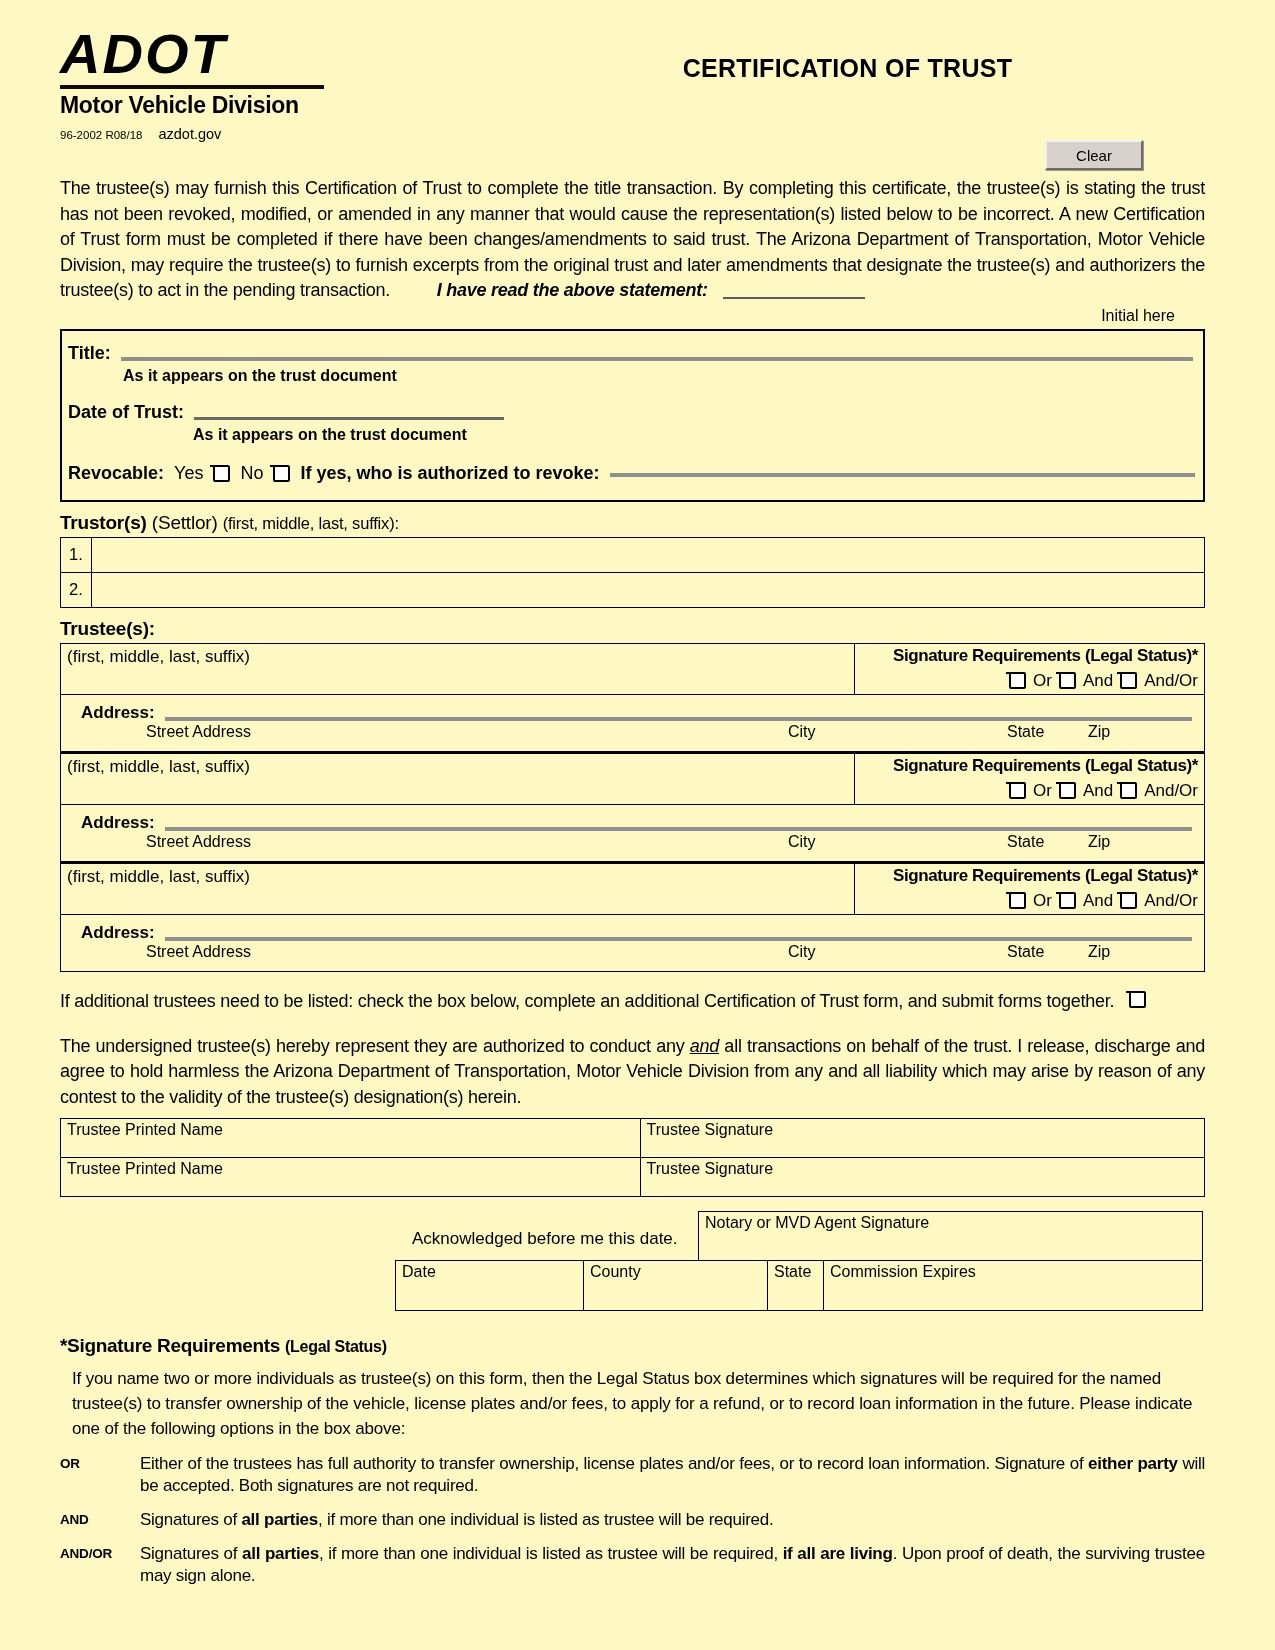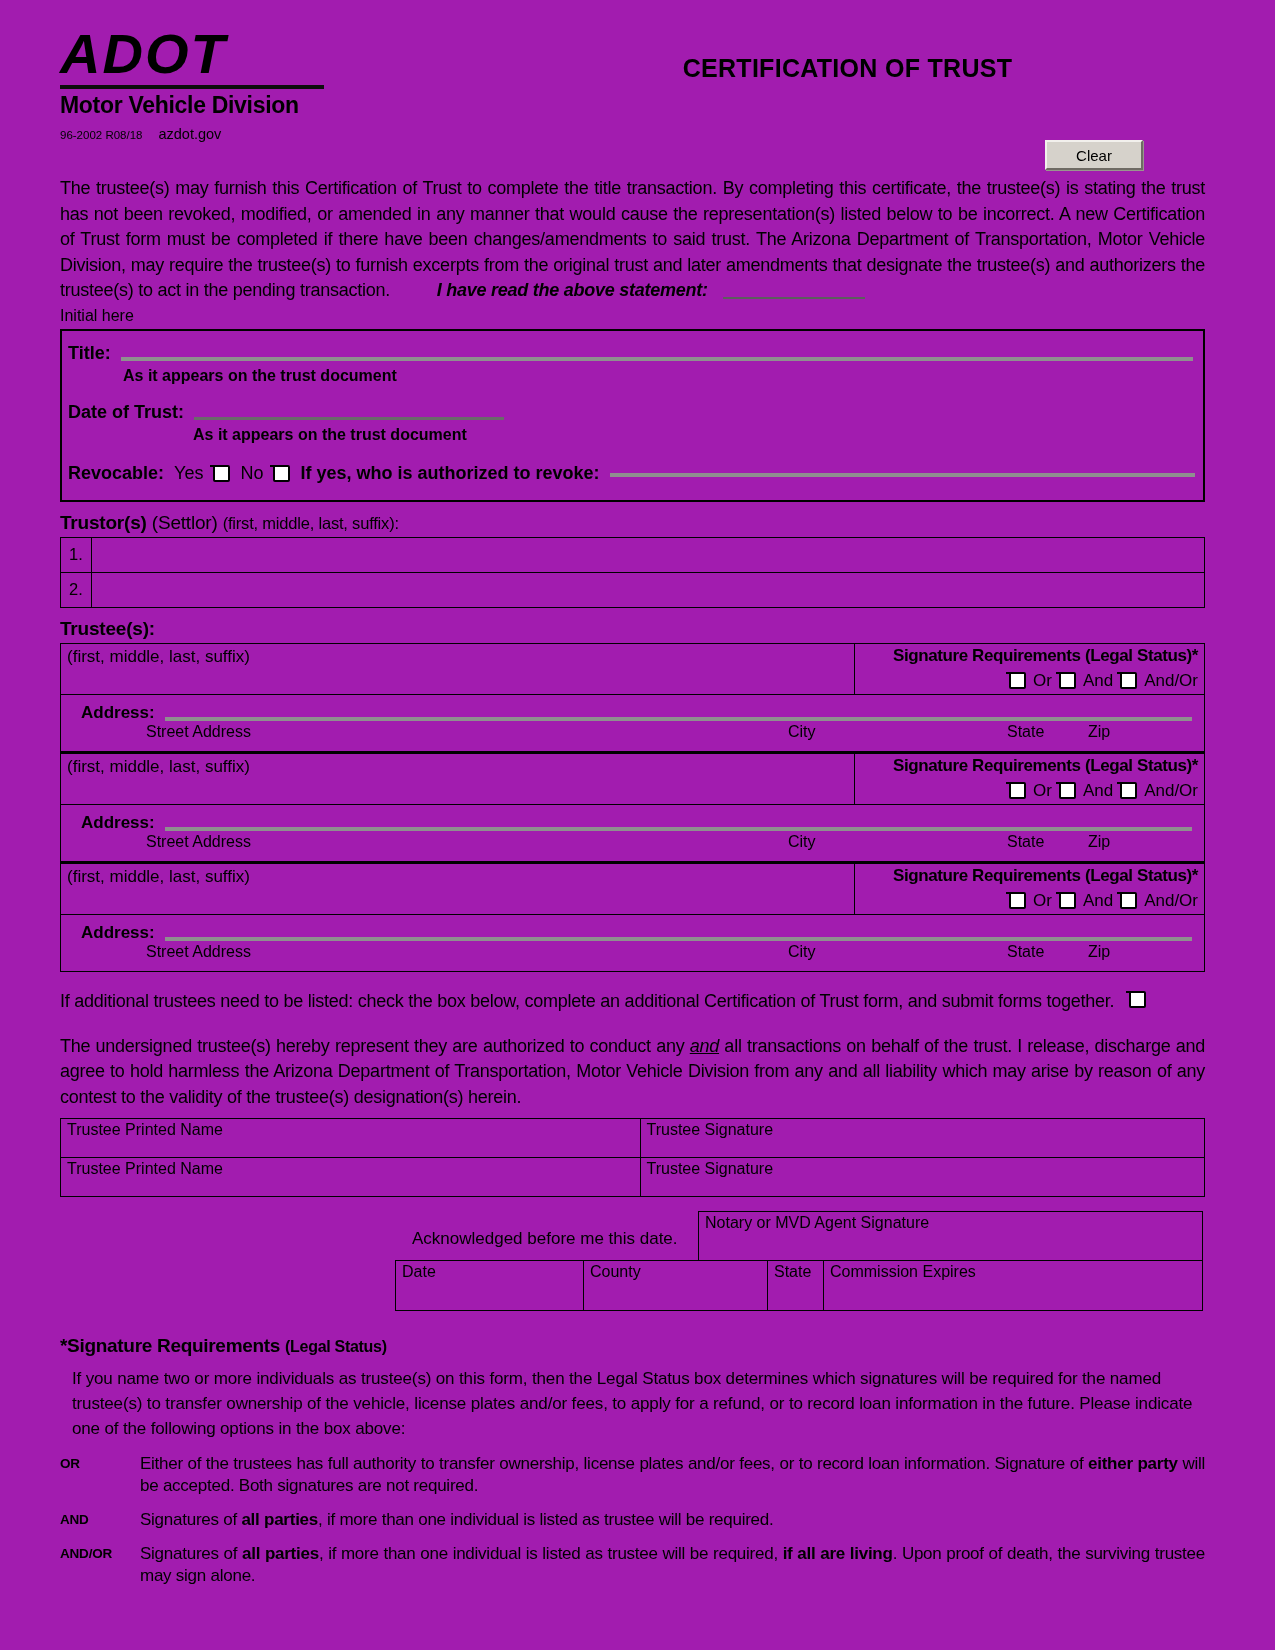--- a/index.html
+++ b/index.html
@@ -1,16 +1,16 @@
 <!DOCTYPE html>
 <html><head>
 <meta charset="utf-8">
 <style>
   html,body{margin:0;padding:0;background:#e8e8e8;}
-  .page{position:relative;width:1275px;height:1650px;background:#a21caf;margin:0 auto;
+  .page{position:relative;width:1275px;height:1650px;background:#fef9c3;margin:0 auto;
         font-family:"Liberation Sans",sans-serif;color:#000;overflow:hidden;}
   .content{position:absolute;left:60px;top:26px;width:1145px;}
 
   
   .hdr{position:relative;height:144px;}
   .logo-name{font-size:56px;font-weight:900;font-style:italic;line-height:1.0;letter-spacing:2px;}
   .logo-rule{width:264px;height:4px;background:#0d0d0d;margin-top:3px;}
   .logo-sub{font-size:23px;font-weight:bold;letter-spacing:-0.3px;margin-top:3px;}
   .logo-meta{margin-top:7px;font-size:11.5px;}
   .logo-meta .gov{font-size:14.5px;margin-left:16px;}
@@ -19,21 +19,21 @@
   .cert-box{position:absolute;left:535px;top:66px;width:505px;height:33px;border:2.5px solid #000;
             display:flex;align-items:center;justify-content:center;font-size:21px;}
   .clear-btn{position:absolute;left:985px;top:114px;width:94px;height:26px;background:#d6d2cb;
              border-top:2px solid #f2f0ec;border-left:2px solid #f2f0ec;
              border-right:2px solid #6f6b64;border-bottom:2px solid #6f6b64;
              box-shadow:1px 1px 0 #99958e;font-size:15px;display:flex;align-items:center;justify-content:center;cursor:pointer;}
 
   .intro{margin-top:6px;font-size:18px;line-height:25.5px;text-align:justify;letter-spacing:-0.25px;}
   .statement{font-weight:bold;font-style:italic;margin-left:42px;}
   .init-line{display:inline-block;width:142px;border-bottom:2.5px solid #5d5d5d;vertical-align:-3px;margin-left:10px;}
-  .init-caption{padding-right:30px;font-size:16px;margin-top:3px;}
+  .init-caption{text-align:right;padding-right:30px;font-size:16px;margin-top:3px;}
 
   .sec-head{font-size:19px;font-weight:bold;margin-top:10px;letter-spacing:-0.2px;}
   .sec-head .norm{font-weight:normal;}
   .sec-head .small{font-weight:normal;font-size:16.5px;}
 
   .trust-box{border:2px solid #000;margin-top:4px;padding:12px 8px 16px 6px;}
   .fld-row{display:flex;align-items:flex-end;font-size:18px;font-weight:bold;}
   .fld-line{flex:1;height:4px;background:#8f8f8f;margin:0 2px 3px 10px;}
   .fld-line.fixed{flex:none;width:310px;background:#6a6a6a;height:3px;}
   .fld-caption{font-size:16px;font-weight:bold;margin-top:3px;}

